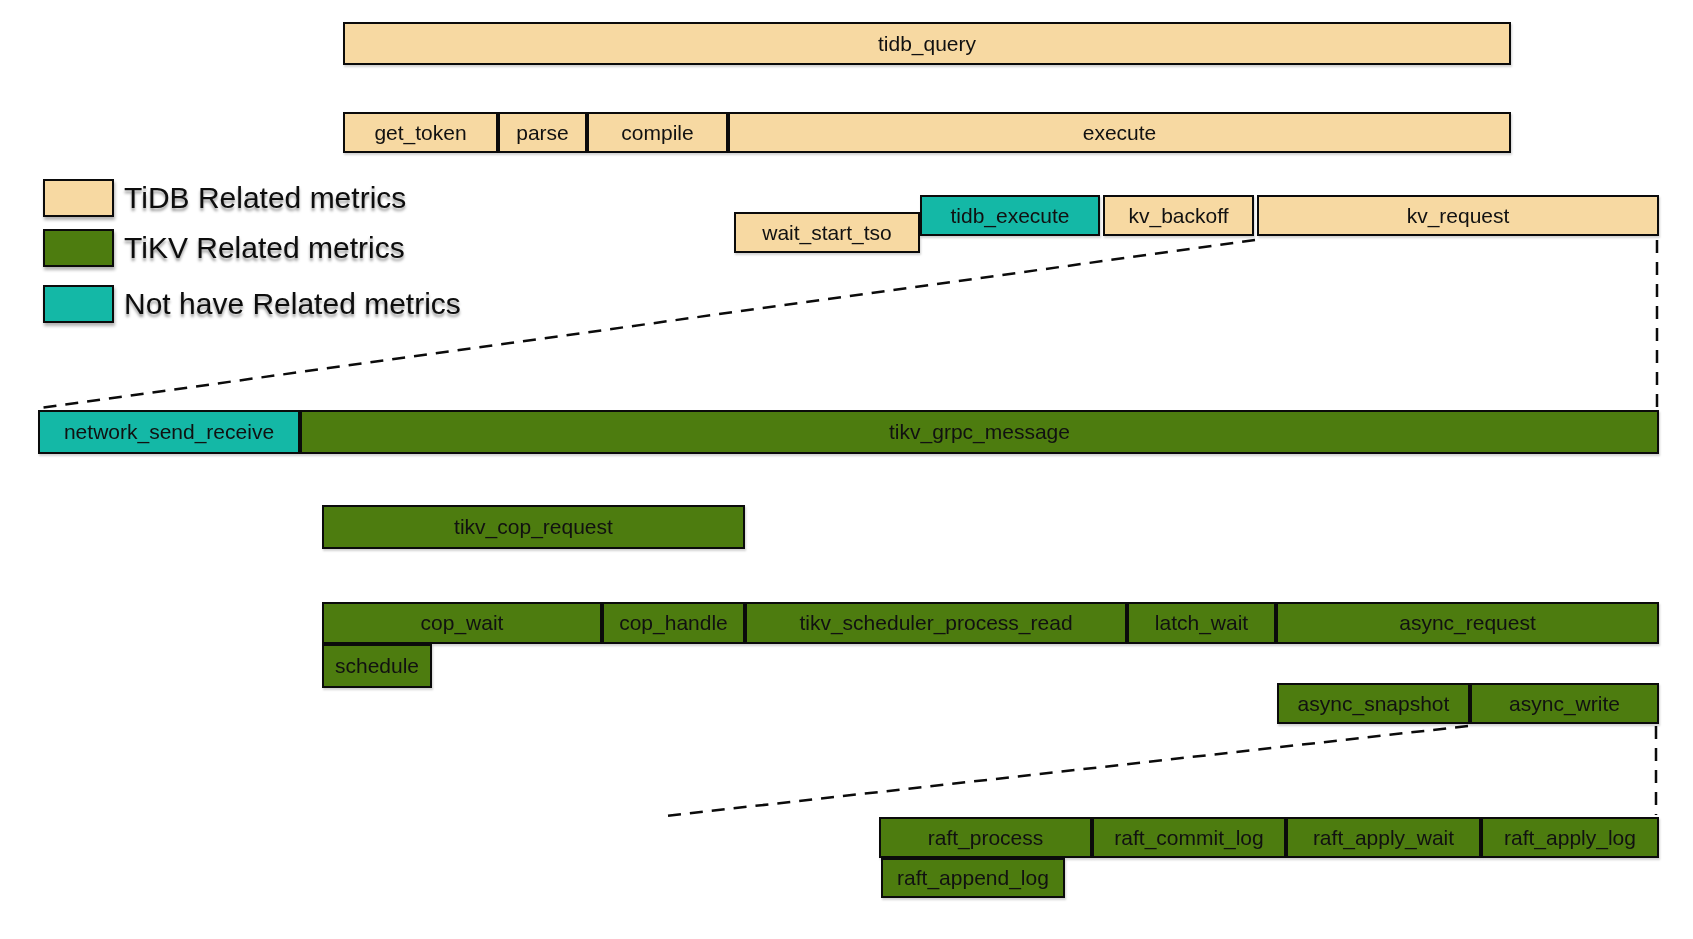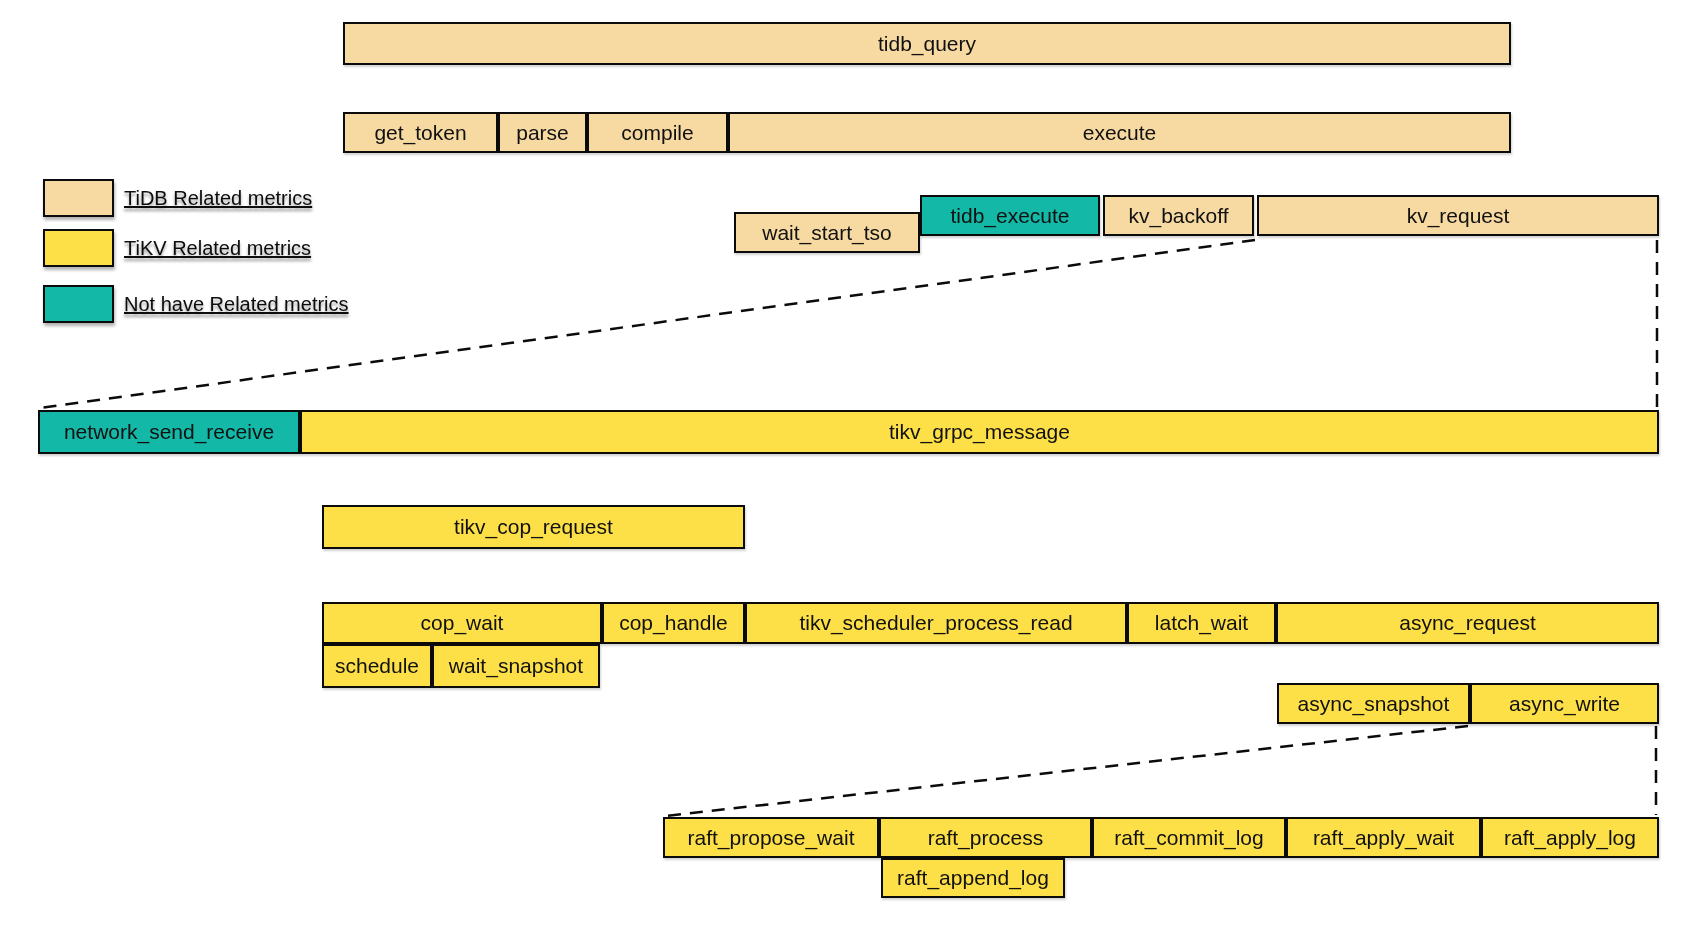--- a/index.html
+++ b/index.html
@@ -21,21 +21,21 @@
     border: 2.5px solid #0b0b0b;
     display: flex;
     align-items: center;
     justify-content: center;
     font-size: 21px;
     color: #111;
     white-space: nowrap;
     box-shadow: 1px 2px 2px rgba(0,0,0,0.18);
   }
   .c-tidb { background: #f7d9a2; }
-  .c-tikv { background: #fde047; }
+  .c-tikv { background: #4d7c0f; }
   .c-none { background: #14b8a6; }
   #connector-layer {
     position: absolute;
     left: 0; top: 0;
     width: 1693px;
     height: 939px;
   }
   .legend {
     position: absolute;
     left: 0; top: 0;
@@ -48,25 +48,24 @@
     border: 2.5px solid #0b0b0b;
     left: 43px;
     box-shadow: 1px 3px 3px rgba(0,0,0,0.30);
   }
   .legend-label {
     position: absolute;
     left: 124px;
     height: 38px;
     display: flex;
     align-items: center;
-    font-size: 20px;
+    font-size: 30px;
     color: #0d0d0d;
     white-space: nowrap;
     text-shadow: 0 3px 3px rgba(0,0,0,0.40);
-    text-decoration: underline;
   }
 </style>
 </head>
 <body>
 
 <div id="canvas">
 
   <svg id="connector-layer" viewBox="0 0 1693 939" xmlns="http://www.w3.org/2000/svg">
     <line x1="1255" y1="240" x2="40" y2="408" stroke="#0b0b0b" stroke-width="2.5" stroke-dasharray="13 9"></line>
     <line x1="1657" y1="240" x2="1657" y2="407" stroke="#0b0b0b" stroke-width="2.5" stroke-dasharray="13 9"></line>
@@ -102,26 +101,24 @@
 
   <div class="bar c-tikv" style="left:322px;top:505px;width:423px;height:44px;">tikv_cop_request</div>
 
   <div class="bar c-tikv" style="left:322px;top:602px;width:280px;height:42px;">cop_wait</div>
   <div class="bar c-tikv" style="left:602px;top:602px;width:143px;height:42px;">cop_handle</div>
   <div class="bar c-tikv" style="left:745px;top:602px;width:382px;height:42px;">tikv_scheduler_process_read</div>
   <div class="bar c-tikv" style="left:1127px;top:602px;width:149px;height:42px;">latch_wait</div>
   <div class="bar c-tikv" style="left:1276px;top:602px;width:383px;height:42px;">async_request</div>
 
   <div class="bar c-tikv" style="left:322px;top:644px;width:110px;height:44px;">schedule</div>
-  <div class="bar c-tikv" style="left:432px;top:644px;width:168px;height:44px;">wait_snapshot</div>
 
   <div class="bar c-tikv" style="left:1277px;top:683px;width:193px;height:41px;">async_snapshot</div>
   <div class="bar c-tikv" style="left:1470px;top:683px;width:189px;height:41px;">async_write</div>
 
-  <div class="bar c-tikv" style="left:663px;top:817px;width:216px;height:41px;">raft_propose_wait</div>
   <div class="bar c-tikv" style="left:879px;top:817px;width:213px;height:41px;">raft_process</div>
   <div class="bar c-tikv" style="left:1092px;top:817px;width:194px;height:41px;">raft_commit_log</div>
   <div class="bar c-tikv" style="left:1481px;top:817px;width:178px;height:41px;">raft_apply_log</div>
   <div class="bar c-tikv" style="left:1286px;top:817px;width:195px;height:41px;">raft_apply_wait</div>
 
   <div class="bar c-tikv" style="left:881px;top:858px;width:184px;height:40px;">raft_append_log</div>
 
 </div>
 
 </body></html>

